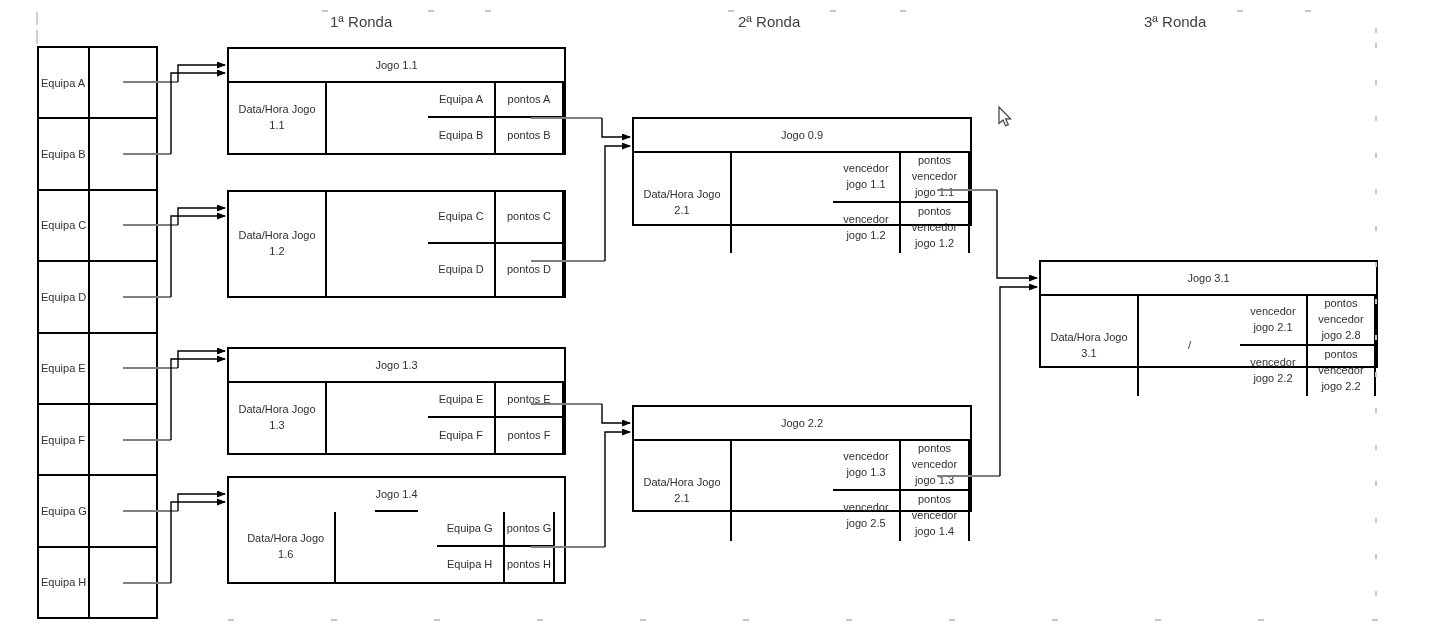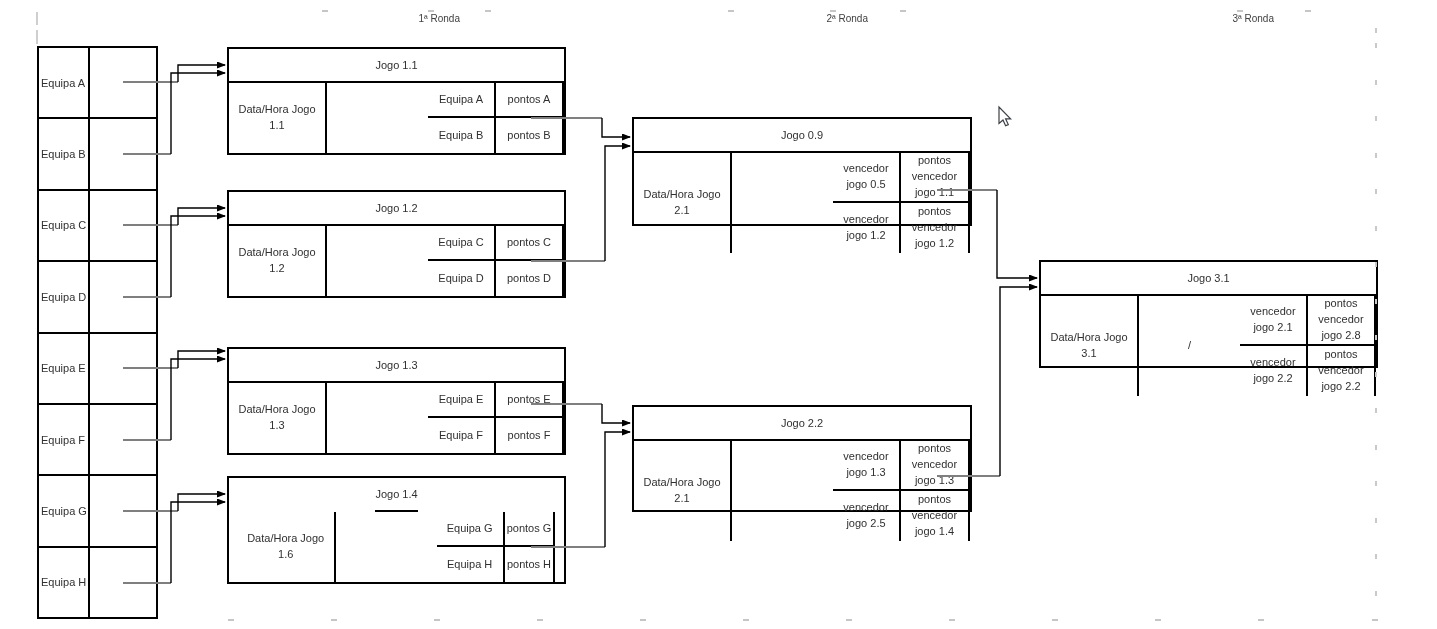--- a/index.html
+++ b/index.html
@@ -1,21 +1,21 @@
 <!DOCTYPE html>
 <html><head>
 <meta charset="utf-8">
 <style>
   html,body{margin:0;padding:0;background:#fff;}
   #canvas{
     position:relative;width:1437px;height:629px;overflow:hidden;background:#ffffff;
     font-family:"Liberation Sans",sans-serif;color:#303030;
   }
   .round-header{
-    position:absolute;width:130px;text-align:right;font-size:10px;color:#3f3f3f;
+    position:absolute;width:130px;text-align:left;font-size:15px;color:#3f3f3f;
   }
   
   #teams-table{
     position:absolute;left:37px;top:46px;width:121px;height:573px;
     border:2px solid #000;box-sizing:border-box;background:#fff;
     display:flex;flex-direction:column;
   }
   .team-row{flex:1;display:flex;border-bottom:2px solid #000;}
   .team-row:last-child{border-bottom:none;}
   .team-name-cell{
@@ -100,21 +100,20 @@
       <div class="mcell bR bB">Equipa A</div>
       <div class="mcell bR bB">pontos A</div>
       <div class="mcell bR span2">Data/Hora Jogo 1.1</div>
       <div class="mcell span2"></div>
       <div class="mcell bR">Equipa B</div>
       <div class="mcell bR">pontos B</div>
     </div>
   </div>
 
   <div class="match" style="left:227px;top:190px;">
-    <div class="match-title">Jogo 1.2</div>
     <div class="match-grid">
       <div class="mcell bR bB">Equipa C</div>
       <div class="mcell bR bB">pontos C</div>
       <div class="mcell bR span2">Data/Hora Jogo 1.2</div>
       <div class="mcell span2"></div>
       <div class="mcell bR">Equipa D</div>
       <div class="mcell bR">pontos D</div>
     </div>
   </div>
 
@@ -138,21 +137,21 @@
       <div class="mcell bR span2">Data/Hora Jogo 1.6</div>
       <div class="mcell span2"></div>
       <div class="mcell bR">Equipa H</div>
       <div class="mcell bR">pontos H</div>
     </div>
   </div>
 
   <div class="match" style="left:632px;top:117px;width:340px;height:109px;">
     <div class="match-title">Jogo 0.9</div>
     <div class="match-grid">
-      <div class="mcell bR bB">vencedor jogo 0.5</div>
+      <div class="mcell bR bB">vencedor jogo 1.1</div>
       <div class="mcell bR bB">pontos vencedor jogo 1.1</div>
       <div class="mcell bR span2">Data/Hora Jogo 2.1</div>
       <div class="mcell span2"></div>
       <div class="mcell bR">vencedor jogo 1.2</div>
       <div class="mcell bR">pontos vencedor jogo 1.2</div>
     </div>
   </div>
 
   <div class="match" style="left:632px;top:405px;width:340px;height:107px;">
     <div class="match-title">Jogo 2.2</div>

